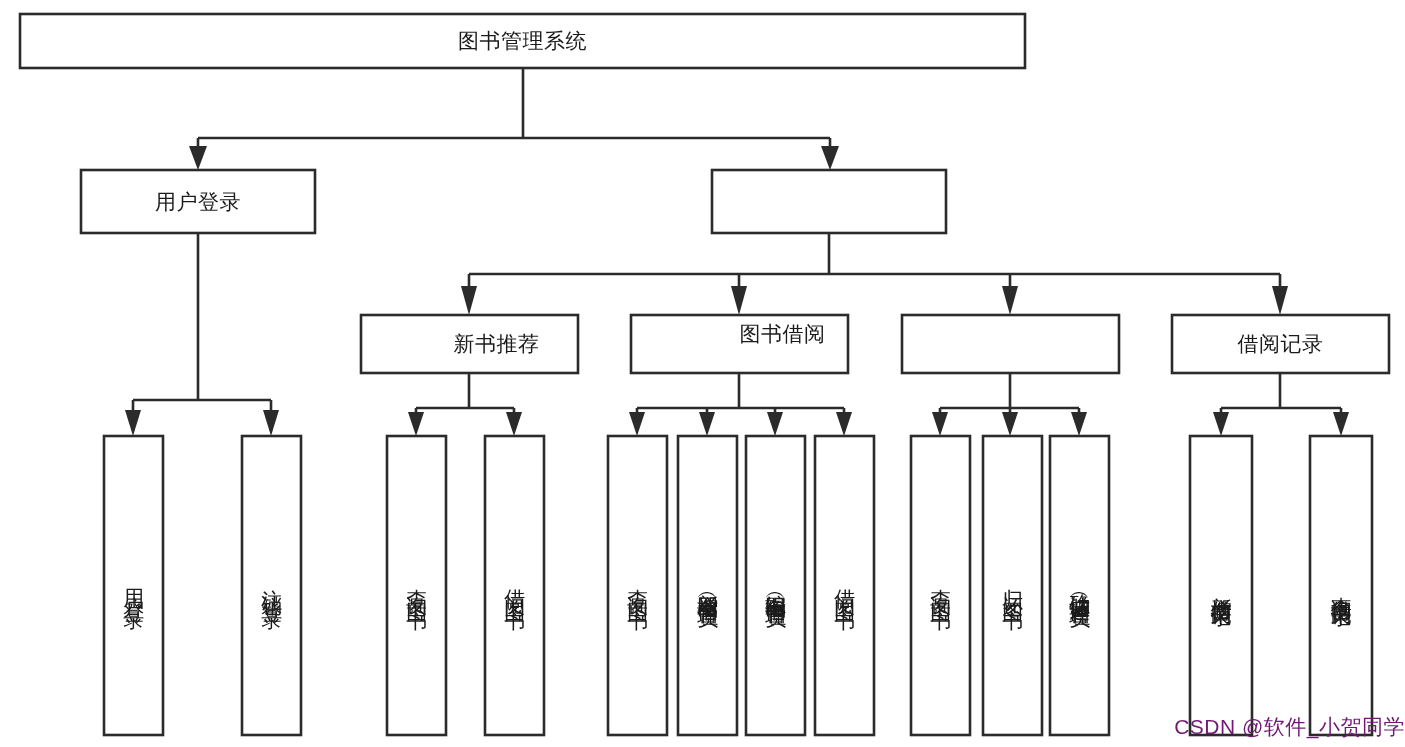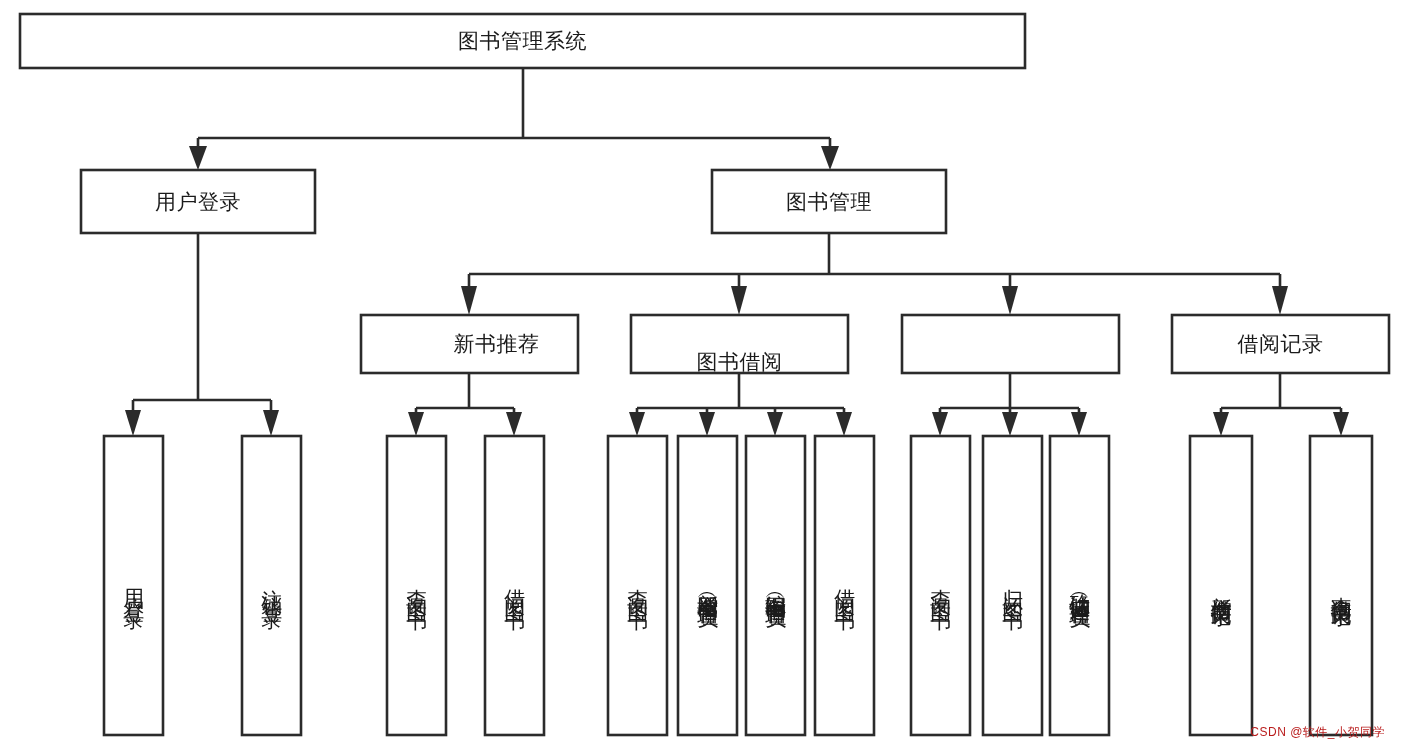--- a/index.html
+++ b/index.html
@@ -60,24 +60,24 @@
     text-orientation: upright;
     font-size: 21px;
     line-height: 1.35;
     letter-spacing: 7px;
   }
   .node-label.vertical.tight {
     letter-spacing: 2px;
   }
   .watermark {
     position: absolute;
-    right: 20px;
+    right: 0;
     bottom: 6px;
-    font-size: 12px;
-    color: #b91c1c;
+    font-size: 21px;
+    color: #701a75;
     letter-spacing: 0.5px;
     white-space: nowrap;
   }
 </style>
 </head>
 <body>
 
 <div id="diagram-root">
 
   <svg class="diagram-svg" viewBox="0 0 1405 747">
@@ -176,24 +176,23 @@
     <rect class="node-box" x="911" y="436" width="59" height="299"></rect>
     <rect class="node-box" x="983" y="436" width="59" height="299"></rect>
     <rect class="node-box" x="1050" y="436" width="59" height="299"></rect>
     <rect class="node-box" x="1190" y="436" width="62" height="299"></rect>
     <rect class="node-box" x="1310" y="436" width="62" height="299"></rect>
   </svg>
 
   <div class="node-label horizontal" style="left:20px;  top:14px;  width:1005px; height:54px;">图书管理系统</div>
 
   <div class="node-label horizontal" style="left:81px;  top:170px; width:234px; height:63px;">用户登录</div>
-  <div class="node-label horizontal" style="left:712px; top:170px; width:234px; height:63px;">图书管理</div>
 
   <div class="node-label horizontal" style="left:361px;  top:315px; width:217px; height:58px;margin-left:27px;">新书推荐</div>
-  <div class="node-label horizontal" style="left:631px;  top:333px; width:217px; height:58px;">图书借阅</div>
+  <div class="node-label horizontal" style="left:631px;  top:305px; width:217px; height:58px;padding-left:43px;">图书借阅</div>
   <div class="node-label horizontal" style="left:1172px; top:315px; width:217px; height:58px;">借阅记录</div>
 
   <div class="node-label vertical" style="left:104px; top:436px; width:59px; height:299px;">用户登录</div>
   <div class="node-label vertical" style="left:242px; top:436px; width:59px; height:299px;">注销登录</div>
   <div class="node-label vertical" style="left:387px; top:436px; width:59px; height:299px;">查询图书</div>
   <div class="node-label vertical" style="left:485px; top:436px; width:59px; height:299px;">借阅图书</div>
   <div class="node-label vertical" style="left:608px; top:436px; width:59px; height:299px;">查询图书</div>
   <div class="node-label vertical tight" style="left:678px; top:436px; width:59px; height:299px;">新增图书（管理员）</div>
   <div class="node-label vertical tight" style="left:746px; top:436px; width:59px; height:299px;">编辑图书（管理员）</div>
   <div class="node-label vertical" style="left:815px; top:436px; width:59px; height:299px;">借阅图书</div>

